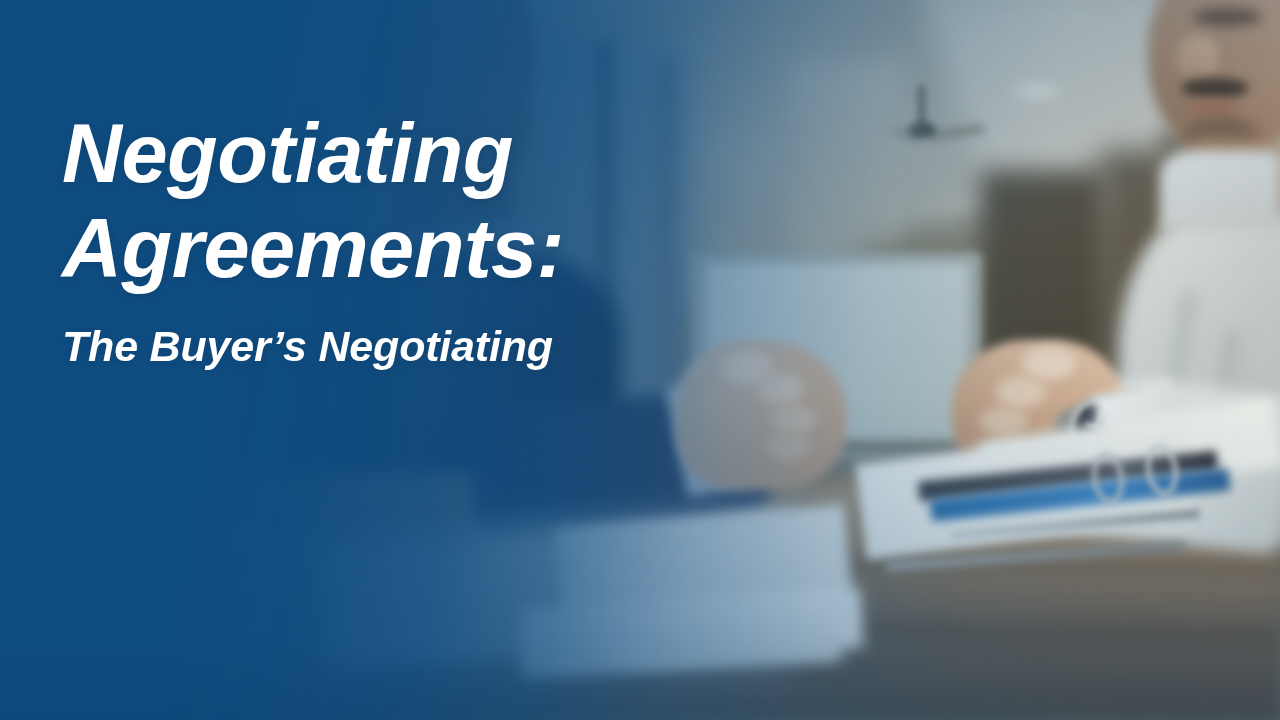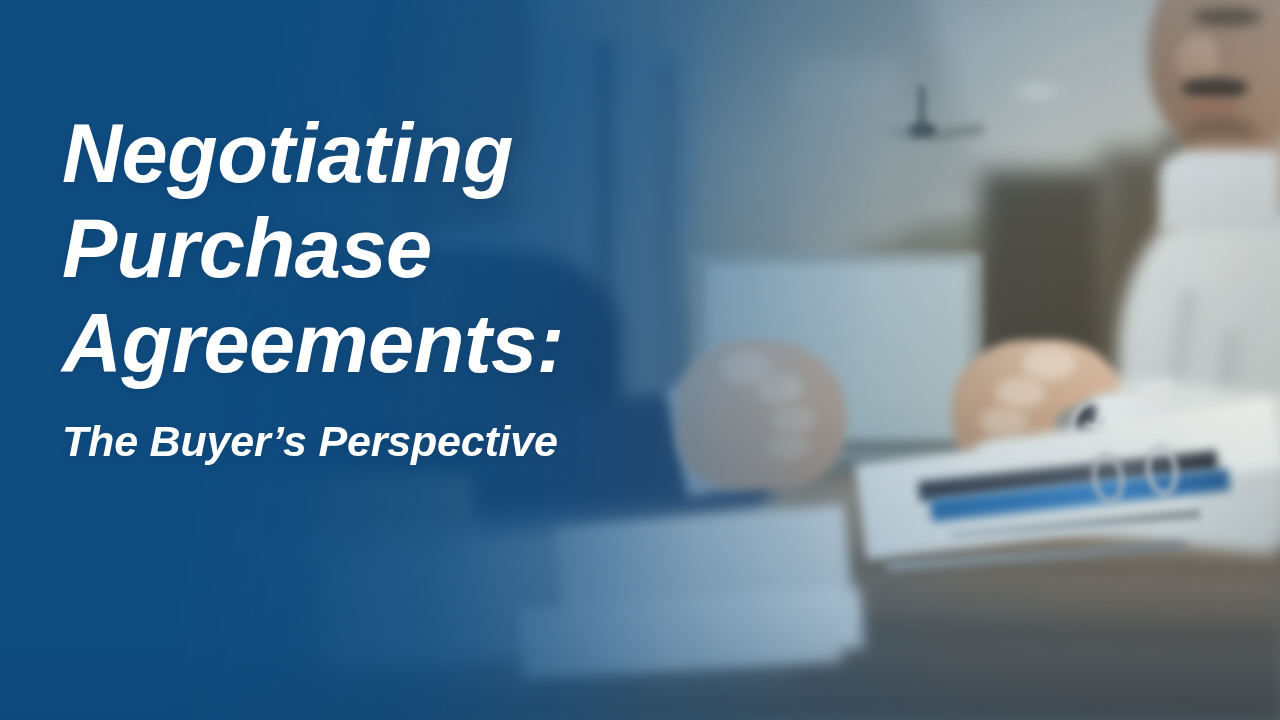--- a/index.html
+++ b/index.html
@@ -658,19 +658,18 @@
     <div class="photo-blur"></div>
   </div>
 
   <div class="overlay-topcool"></div>
   <div class="overlay-solid"></div>
   <div class="overlay-bottom"></div>
 
   <div class="text-block">
     <h1 class="headline">
       <span class="ln">Negotiating</span>
-      <span class="ln">Purchase</span>
       <span class="ln">Agreements:</span>
     </h1>
-    <p class="subhead">The Buyer’s Perspective</p>
+    <p class="subhead">The Buyer’s Negotiating</p>
   </div>
 
 </div>
 
 </body></html>

